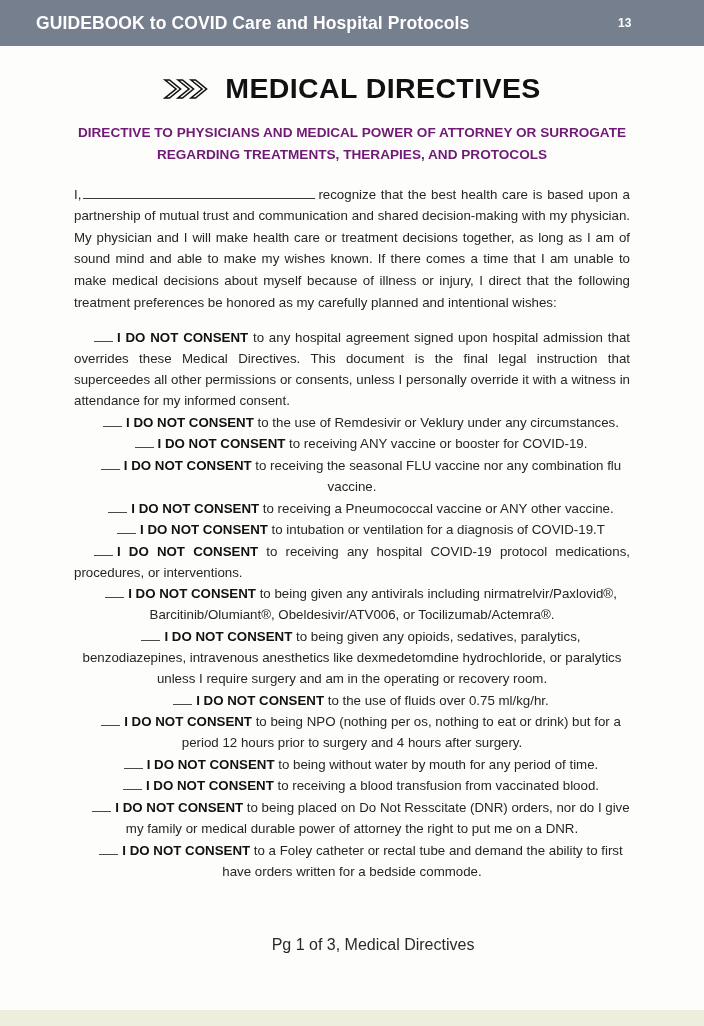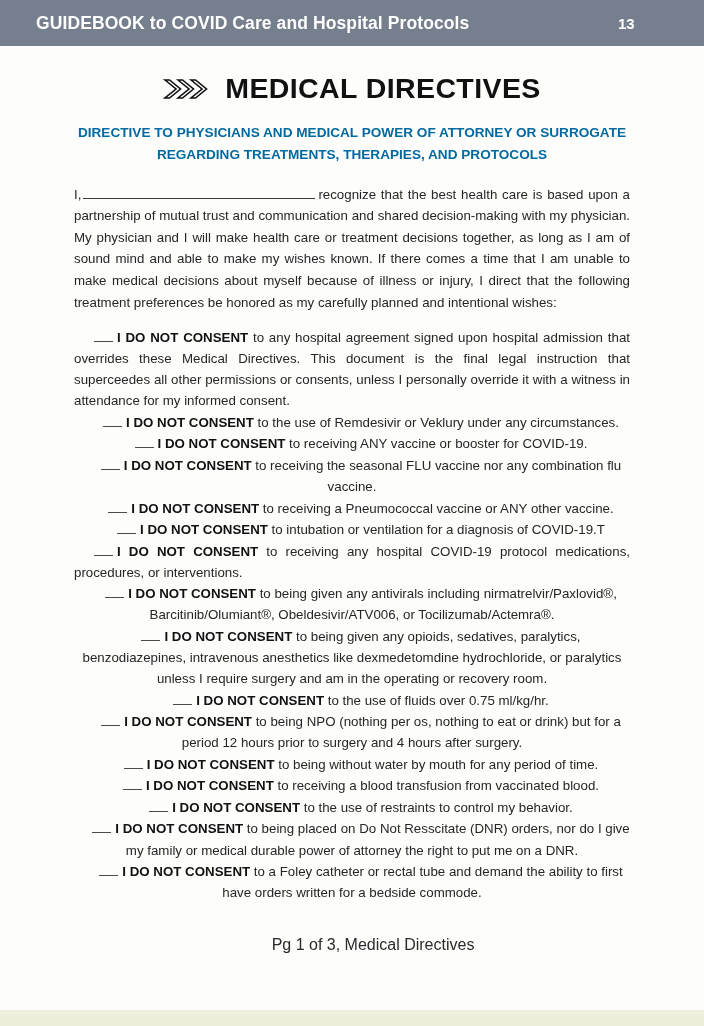--- a/index.html
+++ b/index.html
@@ -39,21 +39,21 @@
     font-weight: bold;
     letter-spacing: 0.1px;
     white-space: nowrap;
   }
   .page-header .hdr-pageno {
     position: absolute;
     left: 618px;
     top: 50%;
     transform: translateY(-50%);
     color: #ffffff;
-    font-size: 15px;
+    font-size: 12px;
     font-weight: bold;
   }
 
   
   .sheet {
     position: absolute;
     left: 0;
     top: 46px;
     width: 704px;
     height: 964px;
@@ -81,21 +81,21 @@
     white-space: nowrap;
   }
 
   .subtitle {
     margin: 17px auto 0 auto;
     width: 624px;
     text-align: center;
     font-size: 13.6px;
     font-weight: bold;
     line-height: 1.65;
-    color: #0369a1;
+    color: #701a75;
   }
 
   .body-block {
     width: 556px;
     margin: 17px auto 0 auto;
     font-size: 13.3px;
     line-height: 1.62;
     color: #262626;
     text-align: justify;
     text-justify: inter-word;
@@ -196,21 +196,20 @@
       <p class="consent-item flush"><span class="mark"></span><span class="strong">I DO NOT CONSENT</span><span> to receiving the seasonal FLU vaccine nor any combination flu vaccine.</span></p>
       <p class="consent-item flush"><span class="mark"></span><span class="strong">I DO NOT CONSENT</span><span> to receiving a Pneumococcal vaccine or ANY other vaccine.</span></p>
       <p class="consent-item flush"><span class="mark"></span><span class="strong">I DO NOT CONSENT</span><span> to intubation or ventilation for a diagnosis of COVID-19.T</span></p>
       <p class="consent-item justified"><span class="mark"></span><span class="strong">I DO NOT CONSENT</span><span> to receiving any hospital COVID-19 protocol medications, procedures, or interventions.</span></p>
       <p class="consent-item flush"><span class="mark"></span><span class="strong">I DO NOT CONSENT</span><span> to being given any antivirals including nirmatrelvir/Paxlovid®, Barcitinib/Olumiant®, Obeldesivir/ATV006, or Tocilizumab/Actemra®.</span></p>
       <p class="consent-item flush"><span class="mark"></span><span class="strong">I DO NOT CONSENT</span><span> to being given any opioids, sedatives, paralytics, benzodiazepines, intravenous anesthetics like dexmedetomdine hydrochloride, or paralytics unless I require surgery and am in the operating or recovery room.</span></p>
       <p class="consent-item flush"><span class="mark"></span><span class="strong">I DO NOT CONSENT</span><span> to the use of fluids over 0.75 ml/kg/hr.</span></p>
       <p class="consent-item flush"><span class="mark"></span><span class="strong">I DO NOT CONSENT</span><span> to being NPO (nothing per os, nothing to eat or drink) but for a period 12 hours prior to surgery and 4 hours after surgery.</span></p>
       <p class="consent-item flush"><span class="mark"></span><span class="strong">I DO NOT CONSENT</span><span> to being without water by mouth for any period of time.</span></p>
       <p class="consent-item flush"><span class="mark"></span><span class="strong">I DO NOT CONSENT</span><span> to receiving a blood transfusion from vaccinated blood.</span></p>
-      <p class="consent-item flush"><span class="mark"></span><span class="strong">I DO NOT CONSENT</span><span> to the use of restraints to control my behavior.</span></p>
       <p class="consent-item flush"><span class="mark"></span><span class="strong">I DO NOT CONSENT</span><span> to being placed on Do Not Resscitate (DNR) orders, nor do I give my family or medical durable power of attorney the right to put me on a DNR.</span></p>
       <p class="consent-item flush"><span class="mark"></span><span class="strong">I DO NOT CONSENT</span><span> to a Foley catheter or rectal tube and demand the ability to first have orders written for  a bedside commode.</span></p>
     </div>
 
   <div class="footer-note">Pg 1 of 3, Medical Directives</div>
 </div>
 
 <div class="bottom-band"></div>
 
 </body></html>

